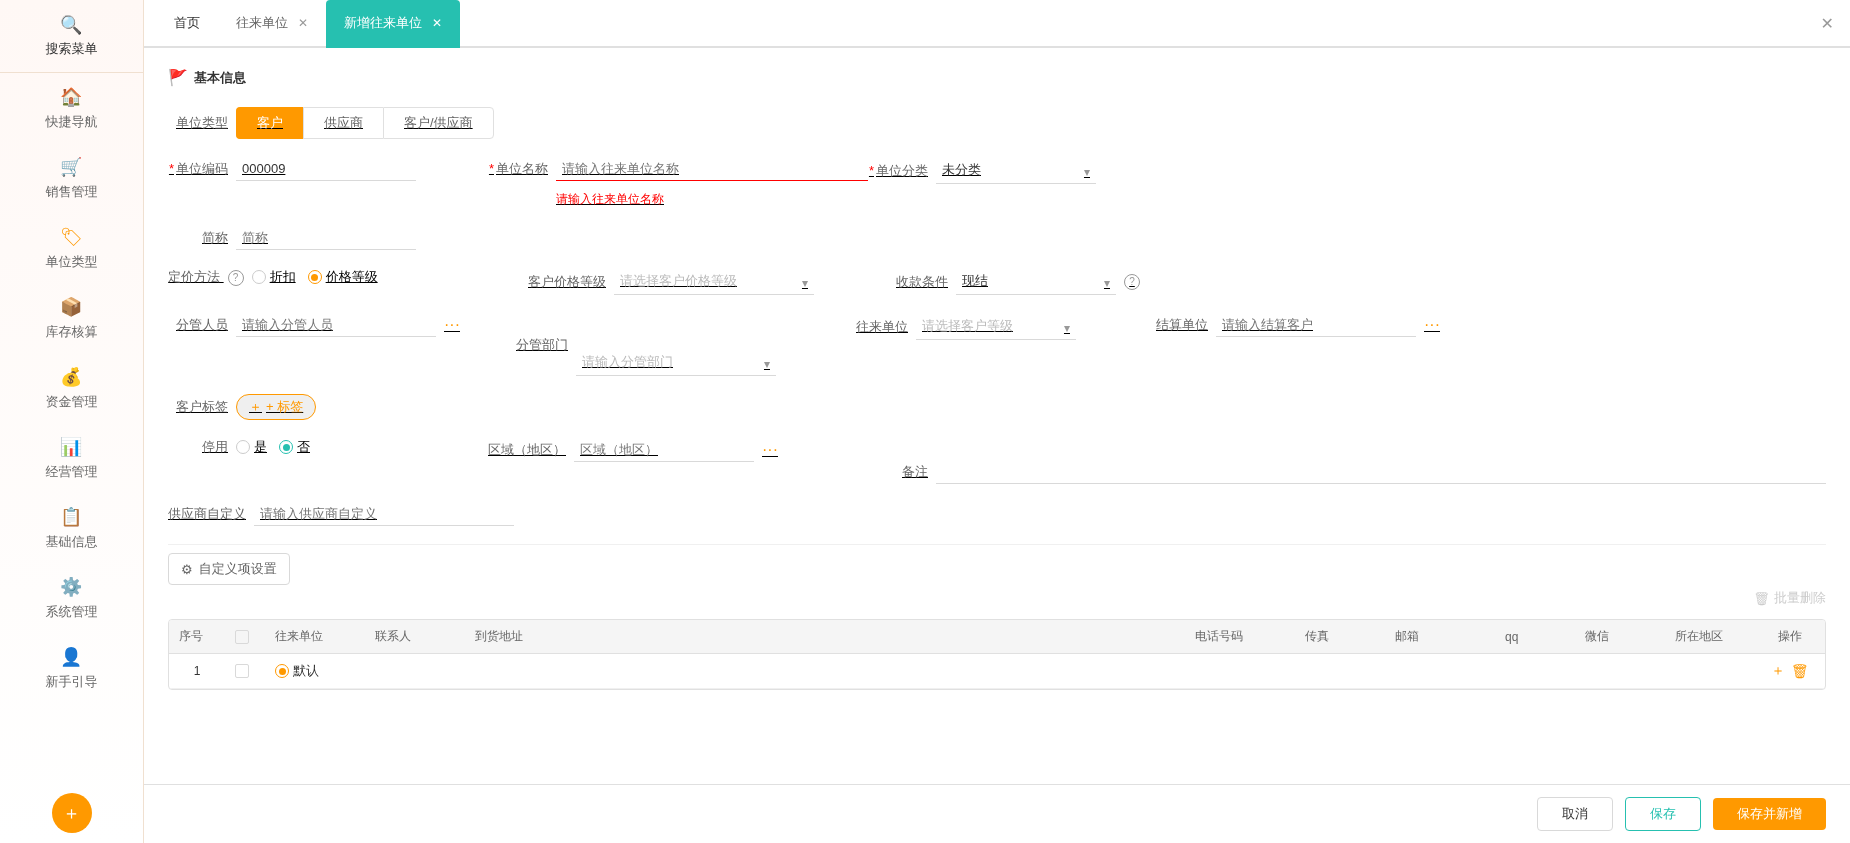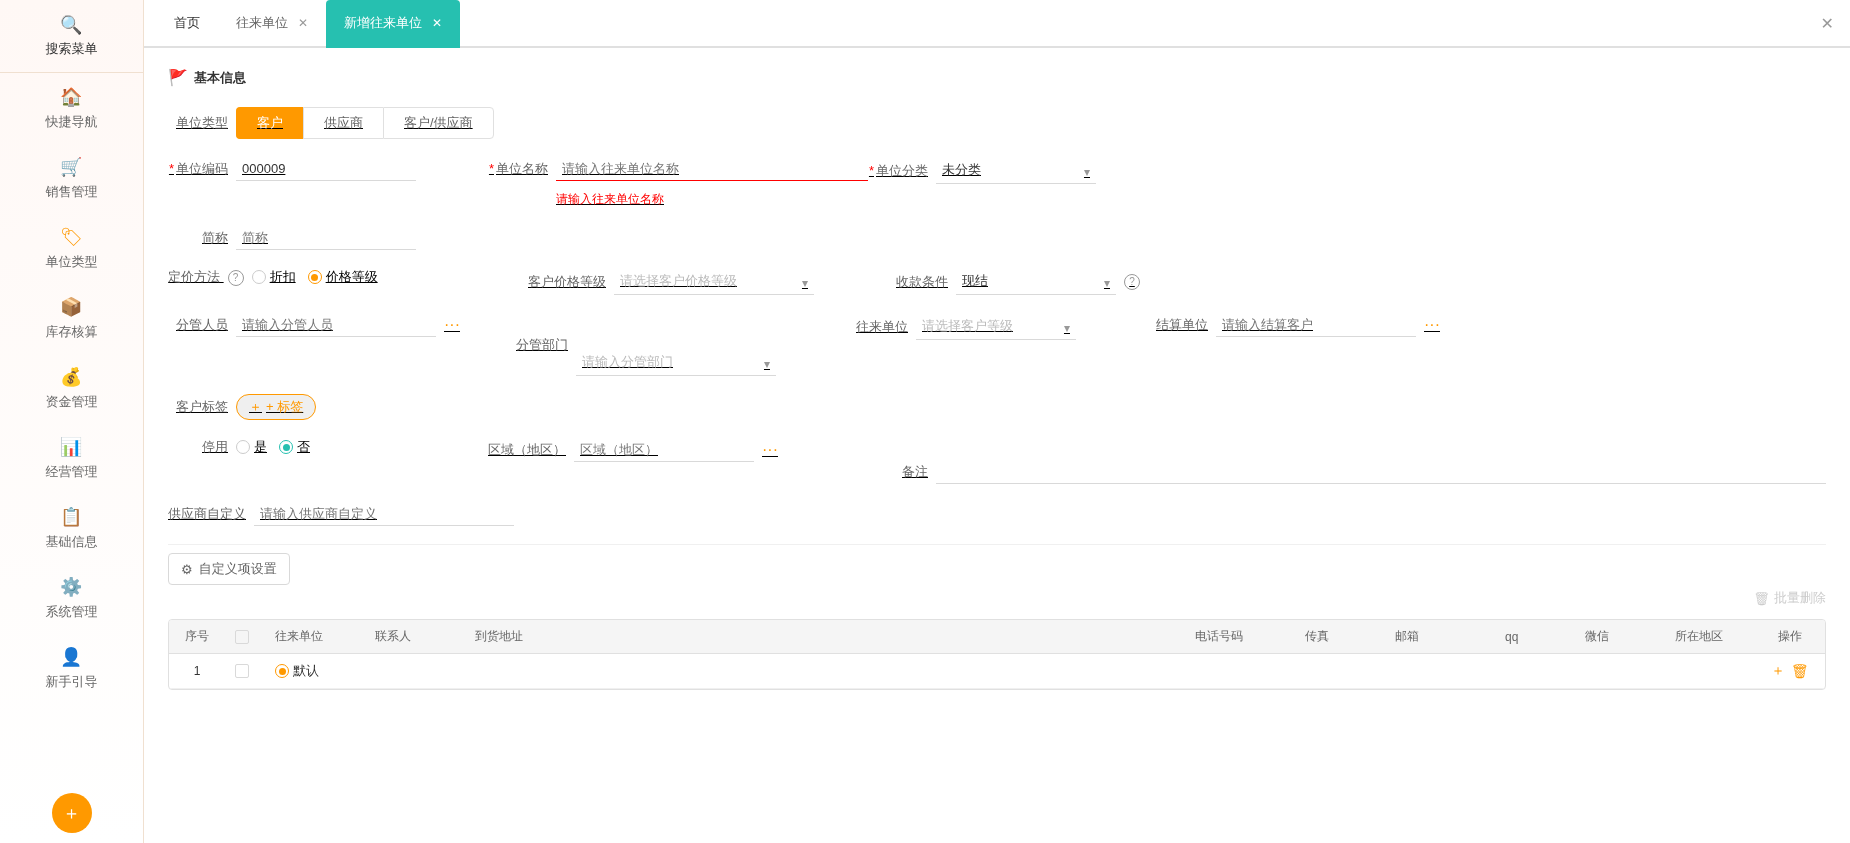--- a/index.html
+++ b/index.html
@@ -202,21 +202,21 @@
     .table-header-row {
       display: flex; background: #f5f5f5; align-items: center;
       border-bottom: 1px solid #e0e0e0;
     }
     .table-body-row { display: flex; align-items: center; border-bottom: 1px solid #f0f0f0; }
     .table-cell {
       padding: 8px 10px; color: #333; white-space: nowrap; overflow: hidden;
       text-overflow: ellipsis; font-size: 12px;
     }
     .table-cell.header { color: #666; font-weight: 500; }
-    .col-seq { width: 56px; flex-shrink: 0; text-align: center; }
+    .col-seq { width: 56px; flex-shrink: 0; text-align: left; }
     .col-check { width: 40px; flex-shrink: 0; text-align: center; }
     .col-default { width: 100px; flex-shrink: 0; }
     .col-contact { width: 100px; flex-shrink: 0; }
     .col-address { flex: 1; min-width: 150px; }
     .col-phone { width: 110px; flex-shrink: 0; }
     .col-fax { width: 90px; flex-shrink: 0; }
     .col-email { width: 110px; flex-shrink: 0; }
     .col-qq { width: 80px; flex-shrink: 0; }
     .col-wechat { width: 90px; flex-shrink: 0; }
     .col-region { width: 90px; flex-shrink: 0; }
@@ -557,13 +557,18 @@
         <div class="table-cell col-action">
           <div class="action-icons">
             <span class="action-icon">＋</span>
             <span class="action-icon">🗑</span>
           </div>
         </div>
       </div>
     </div>
   </div>
 
+  <div class="bottom-toolbar">
+    <button class="btn-cancel">取消</button>
+    <button class="btn-save">保存</button>
+    <button class="btn-save-new">保存并新增</button>
+  </div>
 </div>
 
 </body></html>

